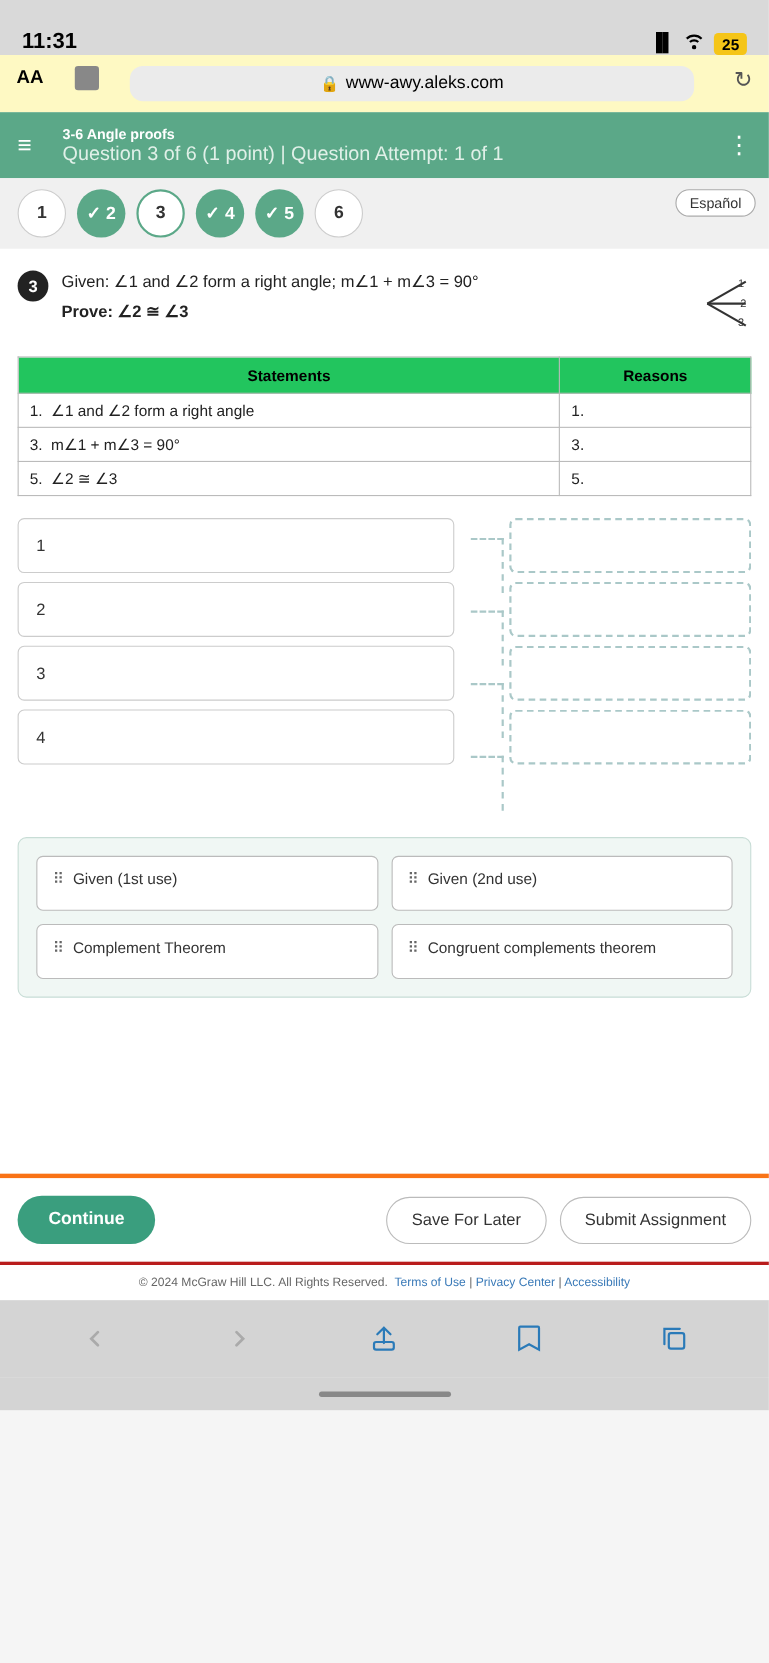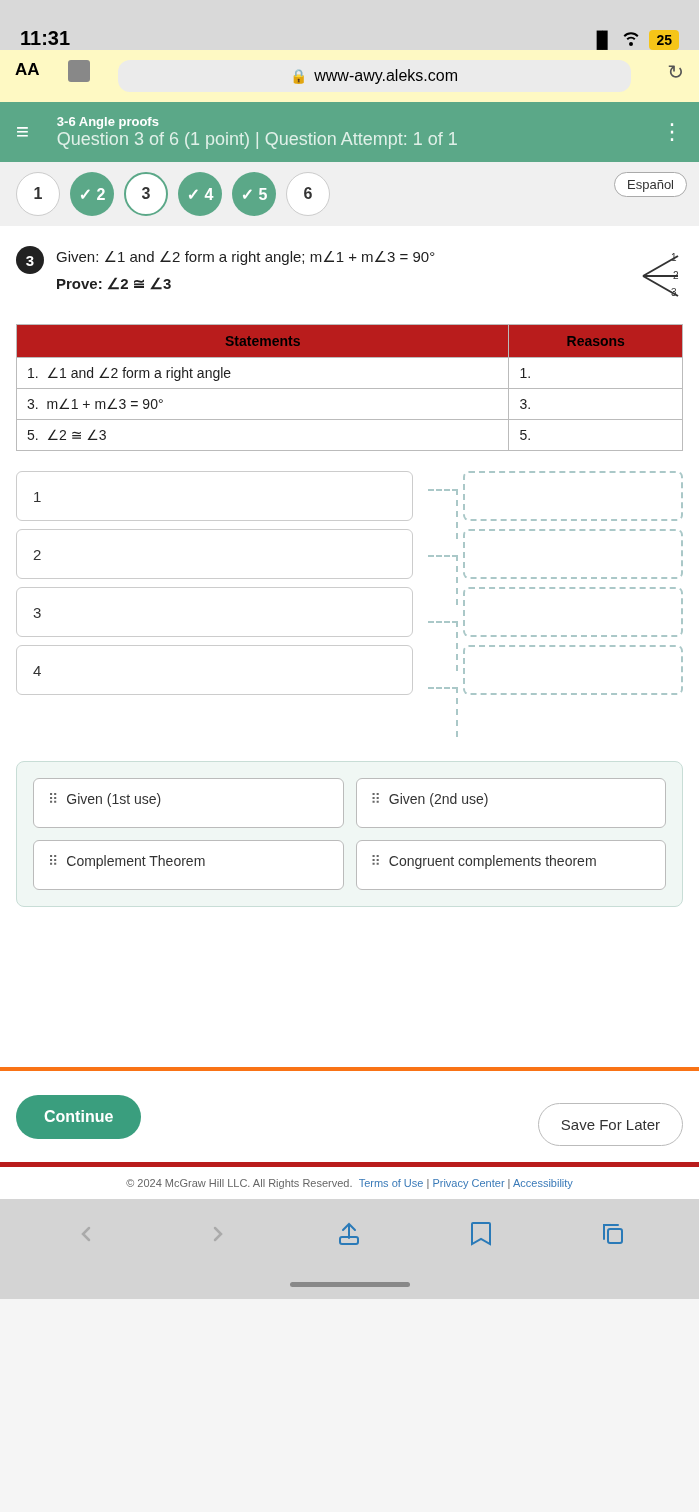--- a/index.html
+++ b/index.html
@@ -188,21 +188,21 @@
 
     
     .proof-table {
       width: 100%;
       border-collapse: collapse;
       font-size: 14px;
       margin-bottom: 20px;
       border: 1px solid #bbb;
     }
     .proof-table th {
-      background: #b91c1c;
+      background: #22c55e;
       padding: 8px 10px;
       text-align: center;
       font-weight: 700;
       border: 1px solid #bbb;
     }
     .proof-table td {
       padding: 7px 10px;
       border: 1px solid #bbb;
       color: #222;
     }
@@ -305,41 +305,40 @@
     .btn-save {
       background: #fff;
       color: #333;
       border: 1.5px solid #bbb;
       border-radius: 25px;
       padding: 12px 22px;
       font-size: 15px;
       font-weight: 500;
       cursor: pointer;
       margin-left: auto;
-      margin-top: 16px;
     }
     .btn-submit {
       background: #fff;
       color: #333;
       border: 1.5px solid #bbb;
       border-radius: 25px;
       padding: 12px 22px;
       font-size: 15px;
       font-weight: 500;
       cursor: pointer;
     }
 
     
     .copyright-bar {
       background: #fff;
       text-align: center;
       padding: 10px;
       font-size: 11px;
       color: #666;
-      border-top: 5px solid #b91c1c;
+      border-top: 3px solid #b91c1c;
     }
     .copyright-bar a { color: #3a7ab8; text-decoration: none; }
 
     
     .bottom-nav {
       background: #d4d4d4;
       height: 70px;
       display: flex;
       align-items: center;
       justify-content: space-around;
@@ -501,20 +500,21 @@
     </div>
   </div>
 
   <div class="spacer"></div>
 
 </div>
 
 <div class="footer-area">
   <button class="btn-continue">Continue</button>
   <button class="btn-save">Save For Later</button>
+  <button class="btn-submit">Submit Assignment</button>
 </div>
 
 <div class="copyright-bar">
   <span>© 2024 McGraw Hill LLC. All Rights Reserved.</span>
   <a>&nbsp;Terms of Use</a> |
   <a> Privacy Center</a> |
   <a> Accessibility</a>
 </div>
 
 <div class="bottom-nav">

